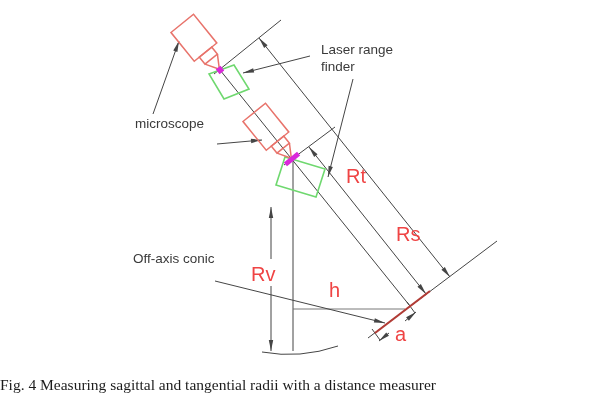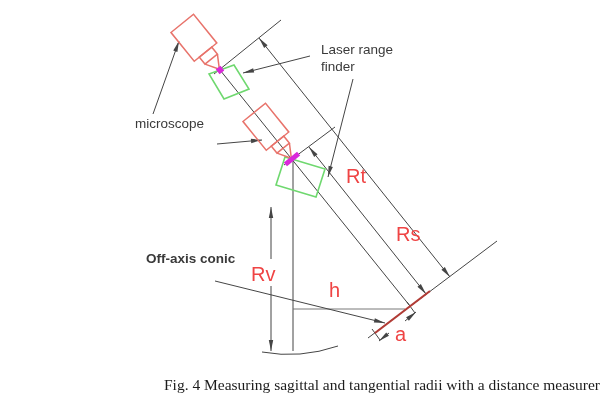--- a/index.html
+++ b/index.html
@@ -1,21 +1,21 @@
 <!DOCTYPE html>
 <html><head>
 <meta charset="utf-8">
 <style>
   html,body{margin:0;padding:0;background:#ffffff;}
   #page{position:relative;width:600px;height:413px;background:#ffffff;overflow:hidden;
         font-family:"Liberation Sans",sans-serif;}
   #drawing{position:absolute;left:0;top:0;}
   .lbl{position:absolute;color:#3a3a3a;font-size:13.5px;line-height:17px;white-space:nowrap;}
   .dim{position:absolute;color:#ef4444;font-size:20px;white-space:nowrap;}
-  #caption{position:absolute;left:0;top:376px;width:600px;text-align:right;
+  #caption{position:absolute;left:0;top:376px;width:600px;text-align:left;
            font-family:"Liberation Serif",serif;font-size:15.5px;color:#1c1c1c;}
   #lbl-offaxis{line-height:19px;}
 </style>
 </head>
 <body>
 
 <div id="page">
 
   <svg id="drawing" width="600" height="413" viewBox="0 0 600 413">
     <defs>
@@ -82,21 +82,21 @@
 
   <div class="lbl" id="lbl-lrf" style="left:321px;top:41px;">
     <div>Laser range</div>
     <div>finder</div>
   </div>
 
   <div class="lbl" id="lbl-asm" style="left:135px;top:115px;">
     <div>microscope</div>
   </div>
 
-  <div class="lbl" id="lbl-offaxis" style="left:146px;top:249px;font-weight:bold;">
+  <div class="lbl" id="lbl-offaxis" style="left:133px;top:249px;">
     <div>Off-axis conic</div>
   </div>
 
   <div class="dim" style="left:346px;top:165px;">Rt</div>
   <div class="dim" style="left:372px;top:223px;margin-left:24px;">Rs</div>
   <div class="dim" style="left:251px;top:263px;">Rv</div>
   <div class="dim" style="left:329px;top:279px;">h</div>
   <div class="dim" style="left:395px;top:323px;">a</div>
 
   <div id="caption">Fig. 4 Measuring sagittal and tangential radii with a distance measurer</div>

